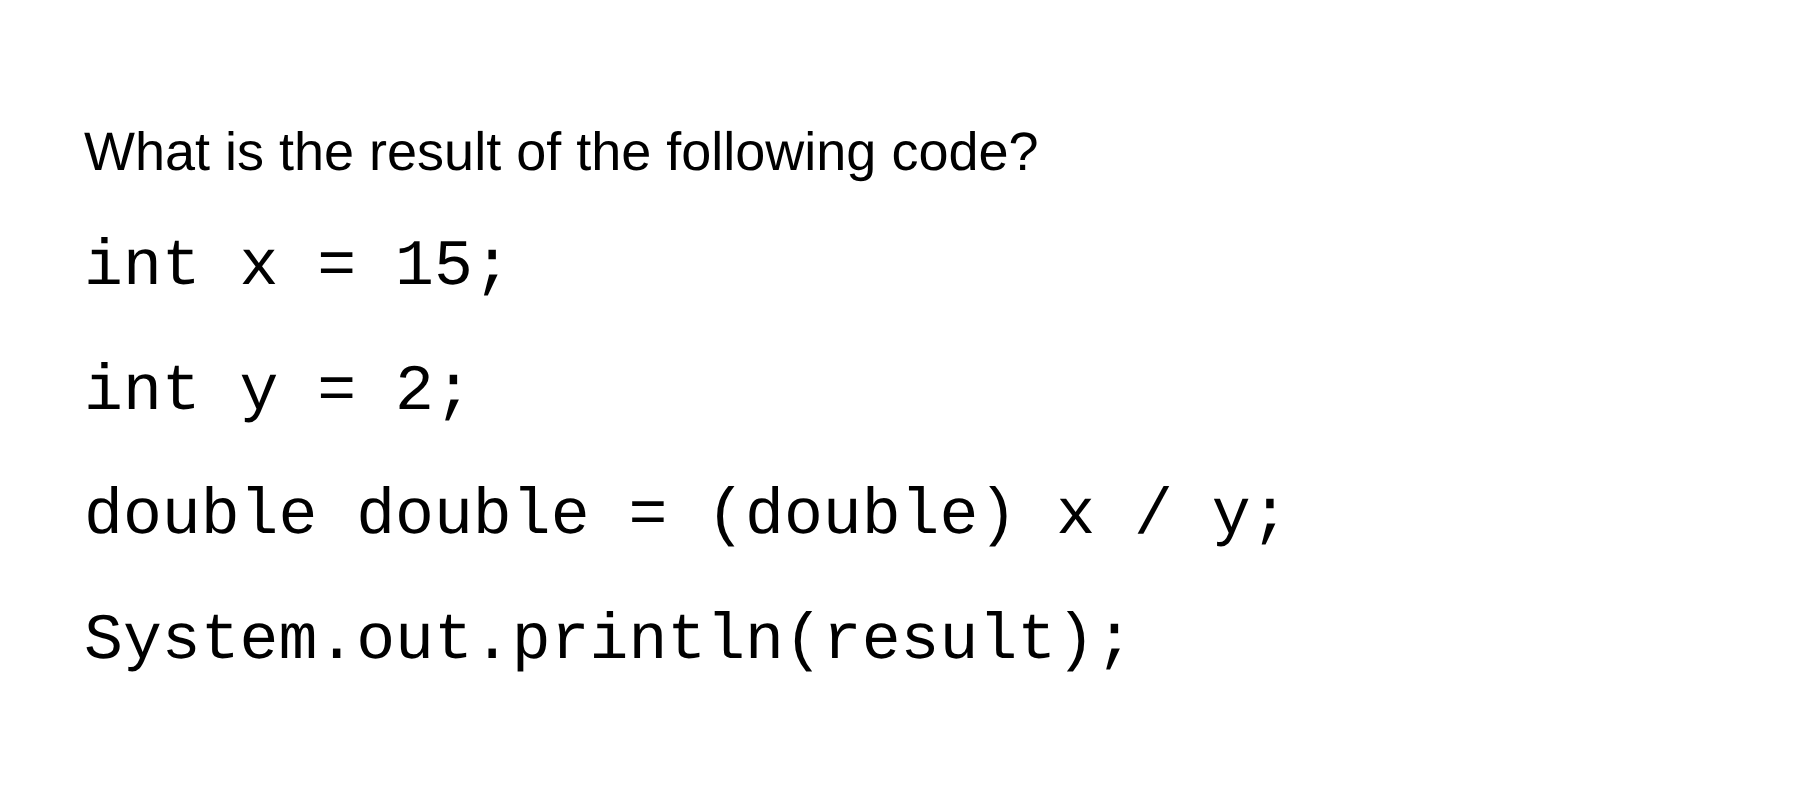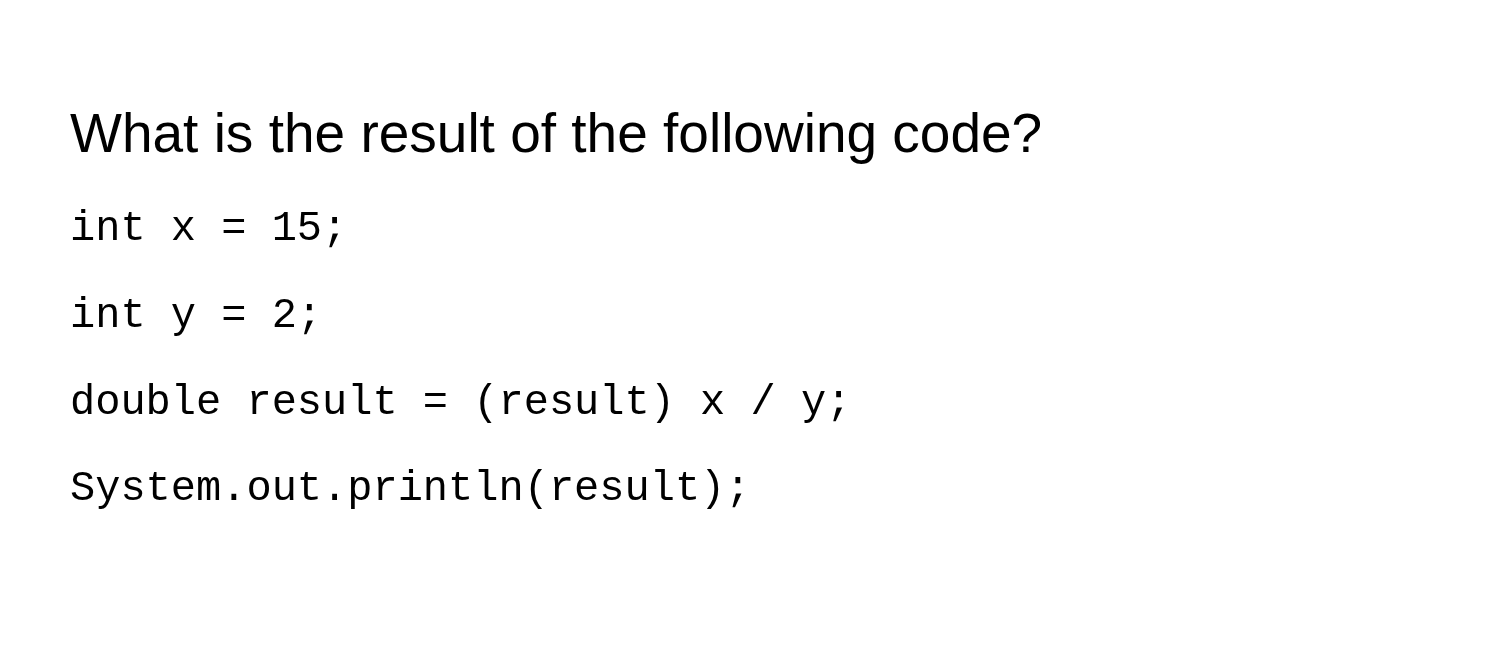--- a/index.html
+++ b/index.html
@@ -8,36 +8,36 @@
       box-sizing: border-box;
     }
     body {
       width: 1500px;
       height: 656px;
       background: #ffffff;
       font-family: Arial, Helvetica, sans-serif;
       padding: 95px 70px;
     }
     .question {
-      font-size: 55px;
+      font-size: 45px;
       font-weight: 400;
       color: #000000;
       margin-bottom: 28px;
       line-height: 1.4;
     }
     .code-line {
       font-family: "Courier New", Courier, monospace;
-      font-size: 42px;
+      font-size: 54px;
       font-weight: 400;
       color: #000000;
       margin-bottom: 28px;
       line-height: 1.4;
       white-space: pre;
     }
   </style>
 </head>
 <body>
 
 <div class="question">What is the result of the following code?</div>
 <div class="code-line">int x = 15;</div>
 <div class="code-line">int y = 2;</div>
-<div class="code-line">double result = (result) x / y;</div>
+<div class="code-line">double double = (double) x / y;</div>
 <div class="code-line">System.out.println(result);</div>
 
 </body></html>

